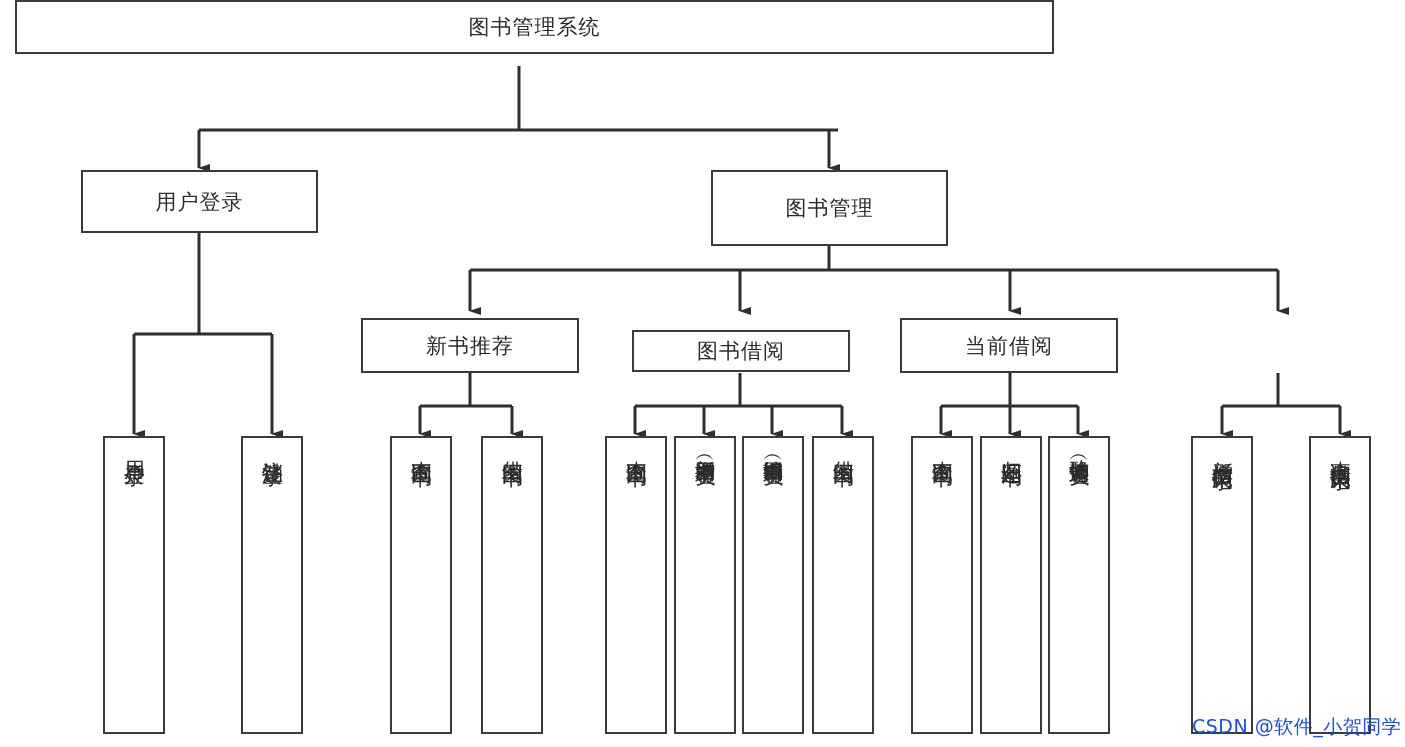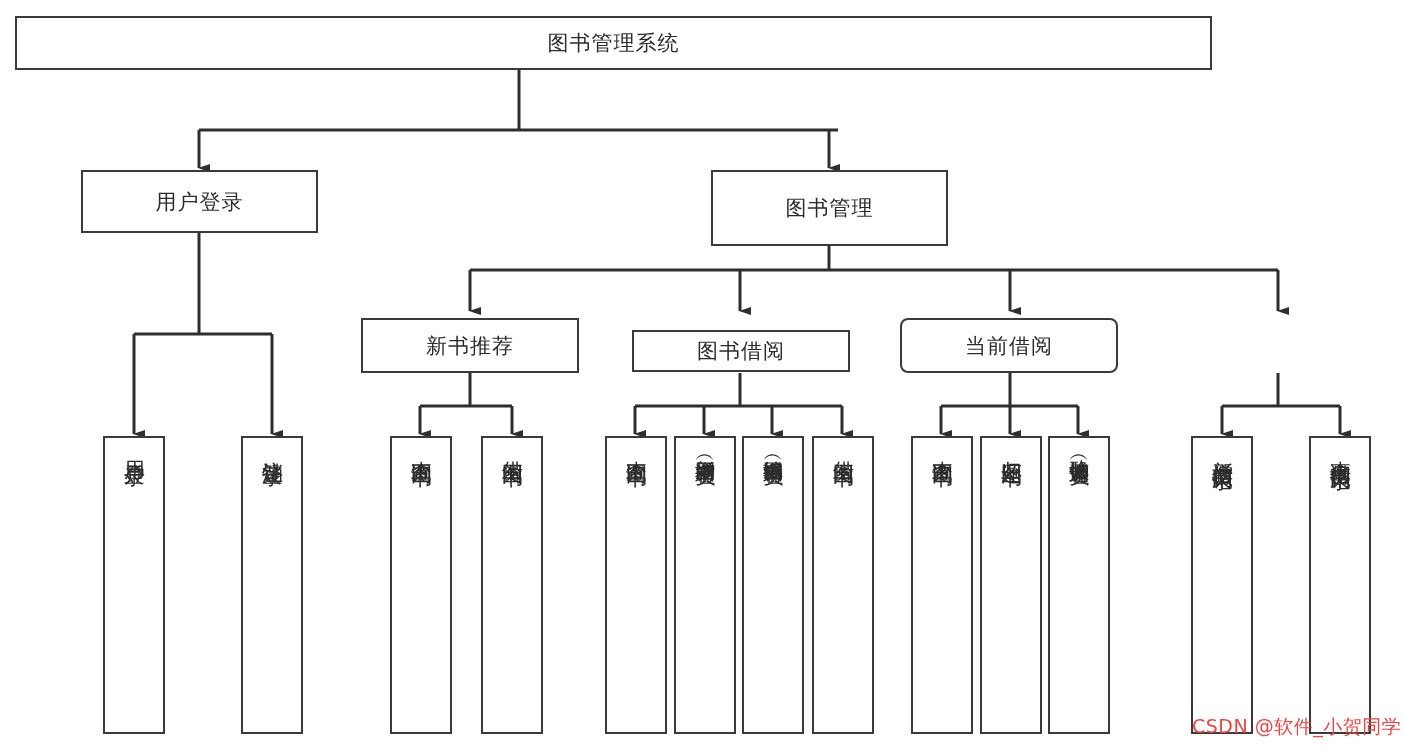--- a/index.html
+++ b/index.html
@@ -53,21 +53,21 @@
     position: absolute;
     left: 0;
     top: 0;
     width: 1405px;
     height: 747px;
     pointer-events: none;
   }
   .watermark {
     position: absolute;
     font-size: 19px;
-    color: #ef4444;
+    color: #1d4ed8;
     white-space: nowrap;
     letter-spacing: 0.5px;
   }
 </style>
 </head>
 <body>
 
 <div id="canvas">
 
   <svg class="links" viewBox="0 0 1405 747">
@@ -113,38 +113,38 @@
       <path d="M1010,406 L1010,434" marker-end="url(#arr)"></path>
       <path d="M1078,406 L1078,434" marker-end="url(#arr)"></path>
 
       <path d="M1278,373 L1278,406"></path>
       <path d="M1222,406 L1340,406"></path>
       <path d="M1222,406 L1222,434" marker-end="url(#arr)"></path>
       <path d="M1340,406 L1340,434" marker-end="url(#arr)"></path>
     </g>
   </svg>
 
-  <div class="node h" style="left:15px; top:16px; width:1197px; height:54px;">
+  <div class="node h" style="left:15px; top:0; width:1039px; height:54px;">
     <span>图书管理系统</span>
   </div>
 
   <div class="node h" style="left:81px; top:170px; width:237px; height:63px;">
     <span>用户登录</span>
   </div>
   <div class="node h" style="left:711px; top:170px; width:237px; height:76px;">
     <span>图书管理</span>
   </div>
 
   <div class="node h" style="left:361px; top:318px; width:218px; height:55px;">
     <span>新书推荐</span>
   </div>
   <div class="node h" style="left:632px; top:330px; width:218px; height:42px;">
     <span>图书借阅</span>
   </div>
-  <div class="node h" style="left:900px; top:318px; width:218px; height:55px;border-radius:8px;">
+  <div class="node h" style="left:900px; top:318px; width:218px; height:55px;">
     <span>当前借阅</span>
   </div>
 
   <div class="node v" style="left:103px; top:436px; width:62px; height:298px;">
     <span class="vtext">用户登录</span>
   </div>
   <div class="node v" style="left:241px; top:436px; width:62px; height:298px;">
     <span class="vtext">注销登录</span>
   </div>
 

